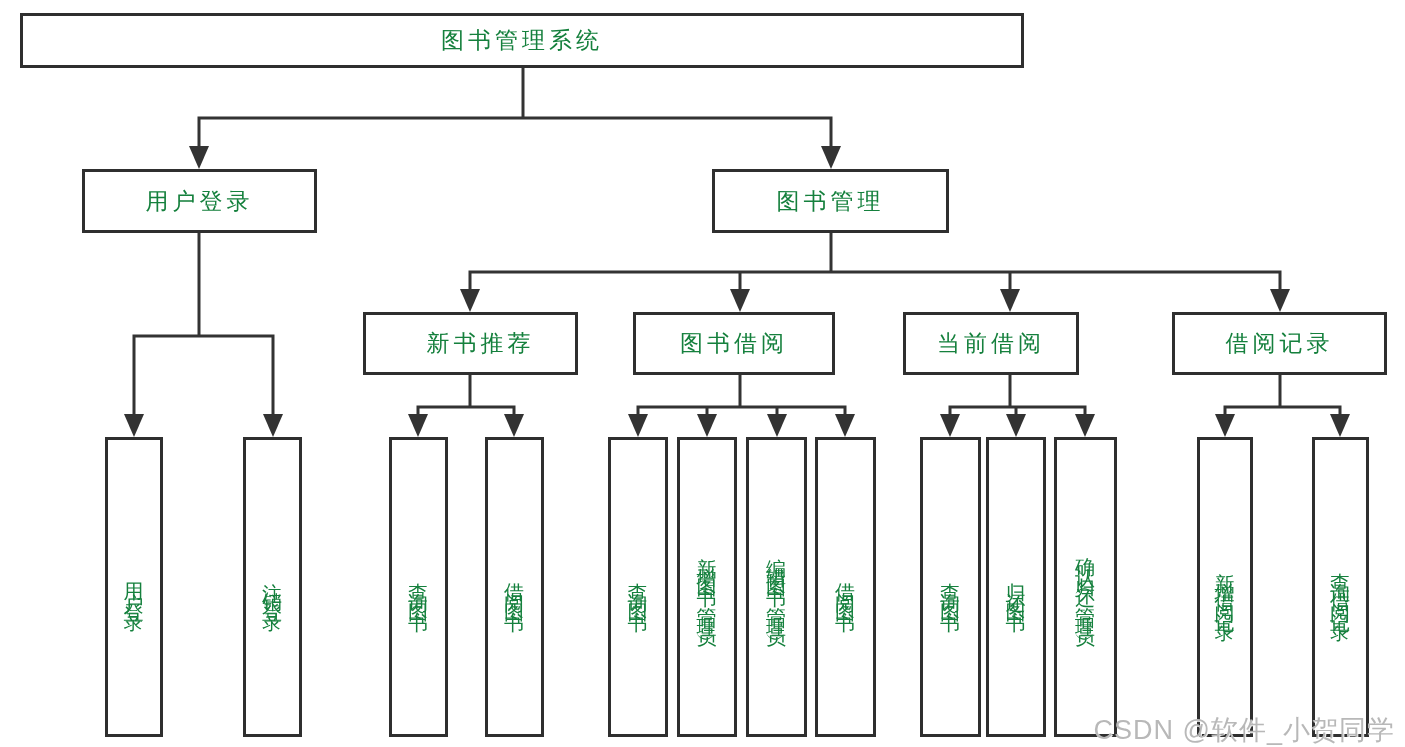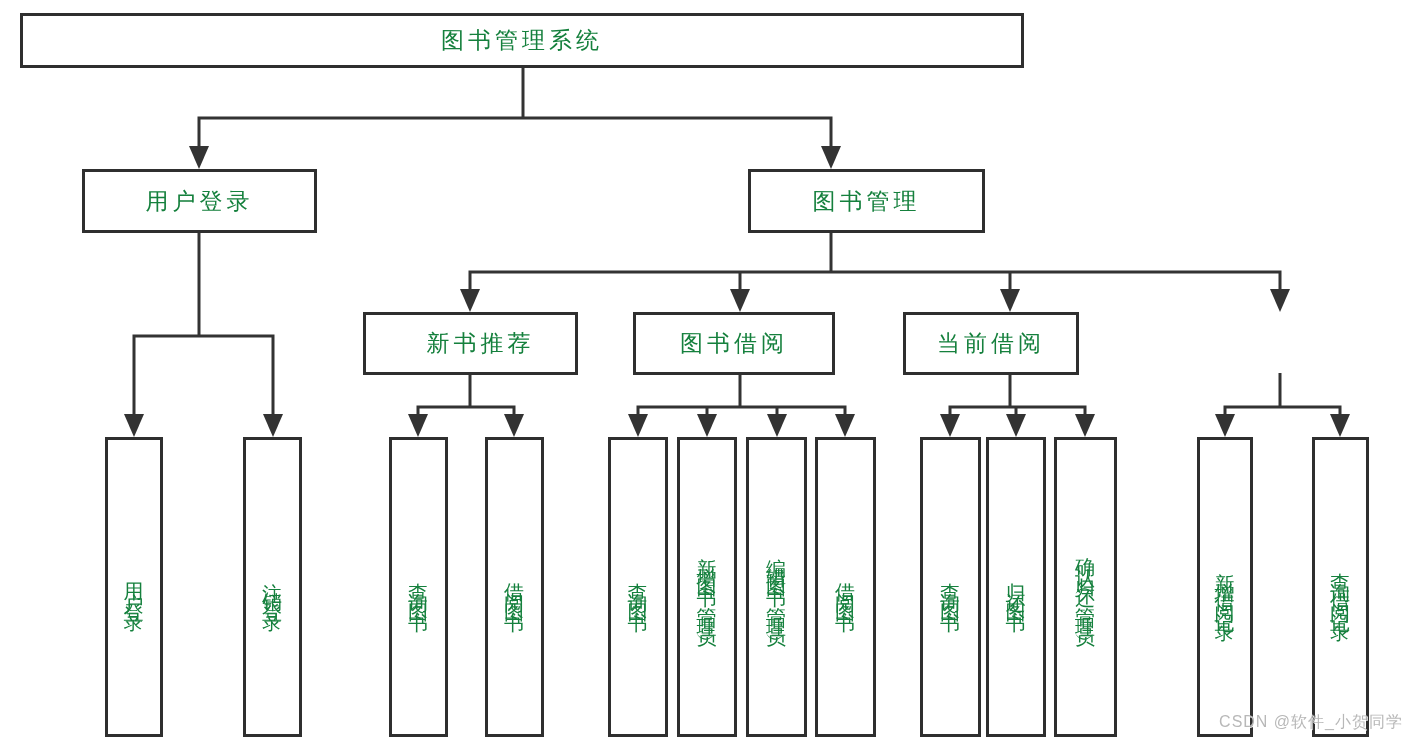--- a/index.html
+++ b/index.html
@@ -29,24 +29,24 @@
   .vtext {
     writing-mode:vertical-rl;
     text-orientation:mixed;
     font-size:20px;
     letter-spacing:10px;
     line-height:1.1;
     white-space:nowrap;
   }
   .watermark {
     position:absolute;
-    right:2px;
+    right:10px;
     top:712px;
     z-index:5;
-    font-size:16px;
+    font-size:27px;
     letter-spacing:1px;
     color:#b8b8b8;
     text-shadow:1px 1px 0 rgba(255,255,255,0.9);
   }
 </style>
 </head>
 <body>
 
 <div class="stage">
 
@@ -101,25 +101,26 @@
       <use href="#arrow" transform="translate(1016,437)"></use>
       <use href="#arrow" transform="translate(1085,437)"></use>
       <use href="#arrow" transform="translate(1225,437)"></use>
       <use href="#arrow" transform="translate(1340,437)"></use>
     </g>
   </svg>
 
   <div class="box" style="left:20px; top:13px; width:1004px; height:55px;">图书管理系统</div>
 
   <div class="box" style="left:82px; top:169px; width:235px; height:64px;">用户登录</div>
-  <div class="box" style="left:712px; top:169px; width:237px; height:64px;margin-left:36px;">图书管理</div>
+  <div class="box" style="left:712px; top:169px; width:237px; height:64px;">图书管理</div>
 
   <div class="box" style="left:363px; top:312px; width:215px; height:63px;padding-left:20px;">新书推荐</div>
   <div class="box" style="left:633px; top:312px; width:202px; height:63px;">图书借阅</div>
   <div class="box" style="left:903px; top:312px; width:176px; height:63px;">当前借阅</div>
+  <div class="box" style="left:1172px; top:312px; width:215px; height:63px;">借阅记录</div>
 
   <div class="box leaf" style="left:105px; top:437px; width:58px; height:300px;">
     <span class="vtext">用户登录</span>
   </div>
   <div class="box leaf" style="left:243px; top:437px; width:59px; height:300px;">
     <span class="vtext">注销登录</span>
   </div>
 
   <div class="box leaf" style="left:389px; top:437px; width:59px; height:300px;">
     <span class="vtext">查询图书</span>

